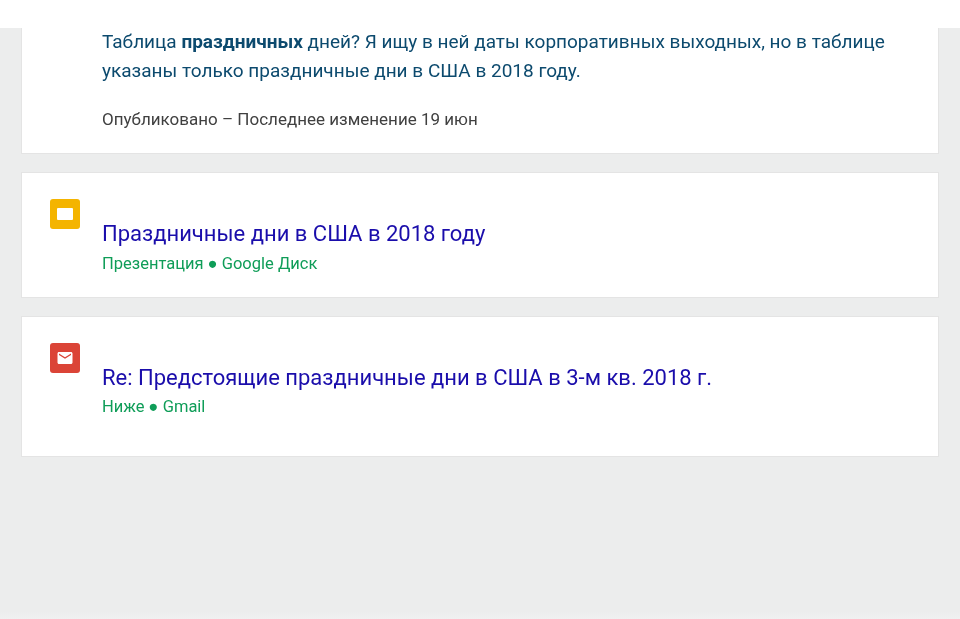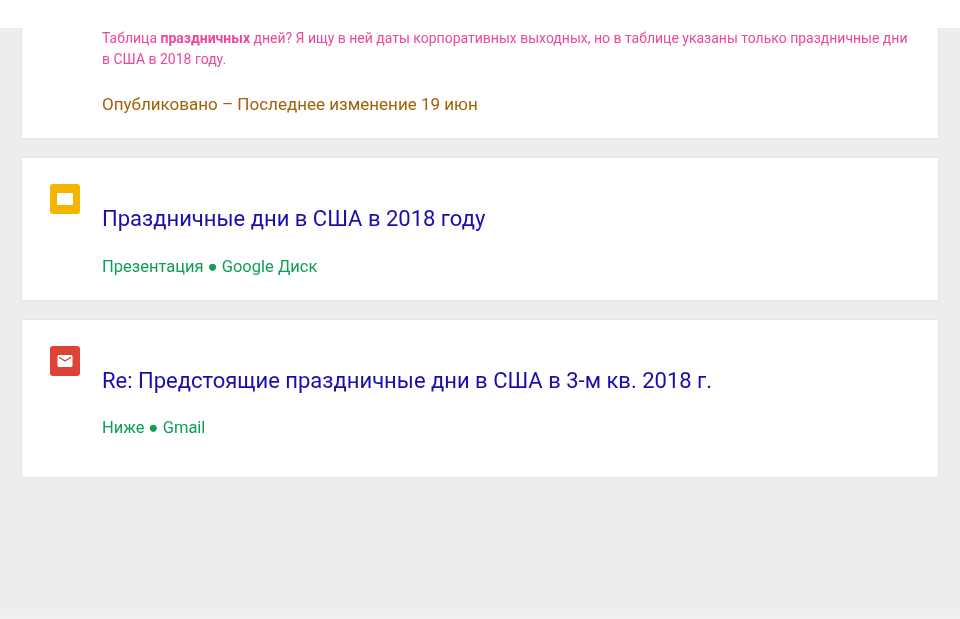--- a/index.html
+++ b/index.html
@@ -69,31 +69,31 @@
       color: #1a0dab;
       font-size: 22px;
       line-height: 1.35;
       text-decoration: none;
       display: inline-block;
       margin-top: 22px;
     }
     .source-line {
       color: #0f9d58;
       font-size: 16.5px;
-      margin-top: 23px;
+      margin-top: 5px;
     }
     .snippet {
-      color: #ec4899;
-      font-size: 14px;
+      color: #0c4a6e;
+      font-size: 19px;
       line-height: 1.5;
       margin-top: 22px;
     }
     .snippet b { font-weight: 700; }
     .meta {
-      color: #a16207;
+      color: #404040;
       font-size: 17px;
       margin-top: 24px;
       display: flex;
       align-items: flex-start;
       gap: 8px;
     }
     .meta-highlighted {
       border: 1px dotted #d40000;
       padding: 6px 10px;
       margin-left: -11px;

